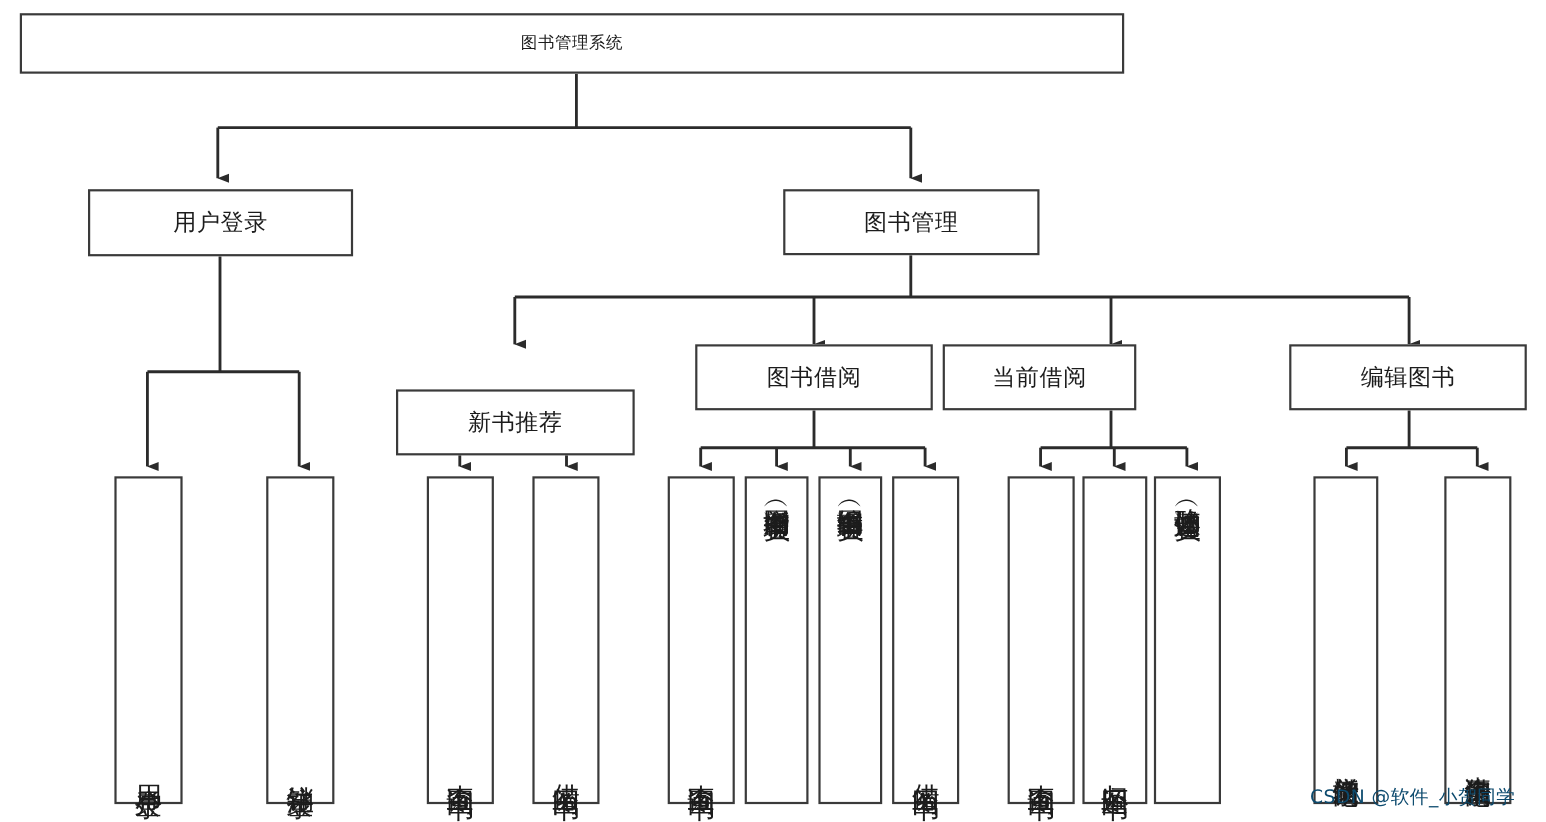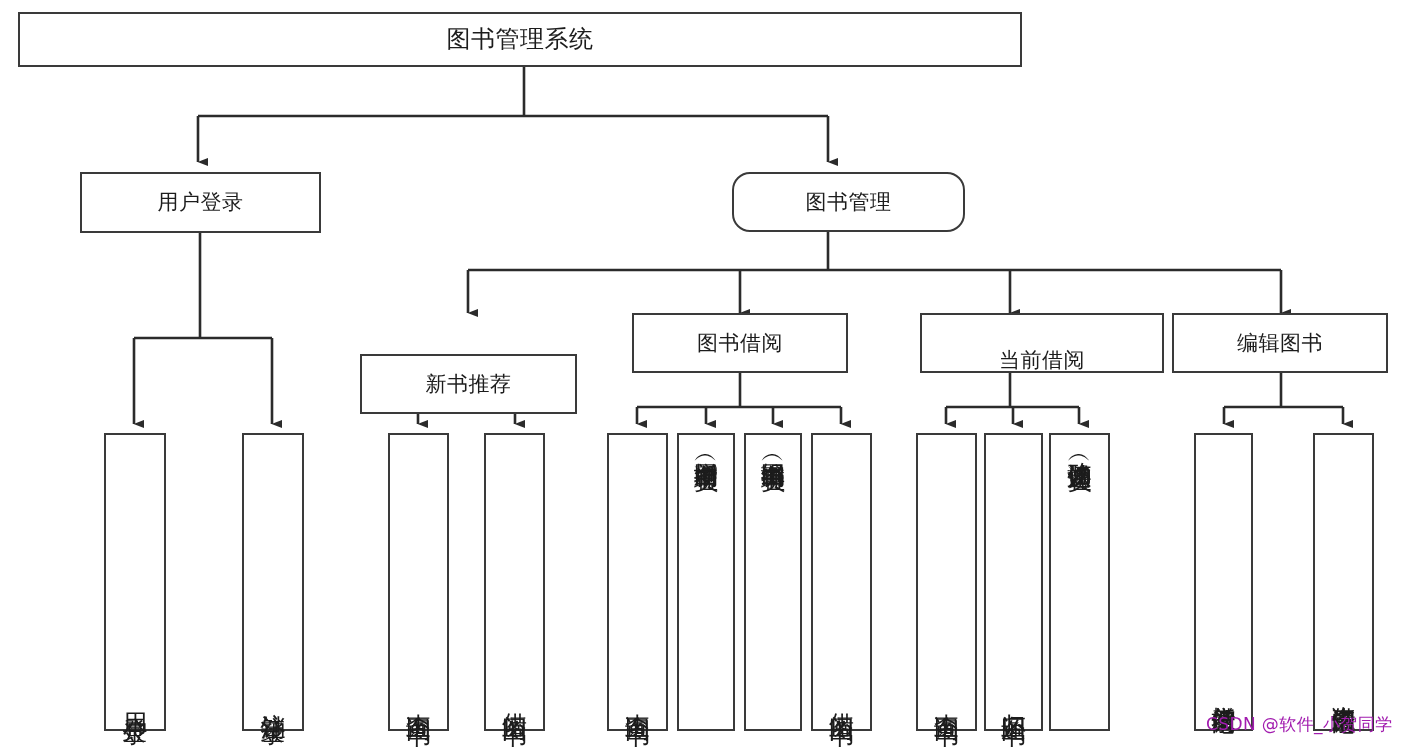--- a/index.html
+++ b/index.html
@@ -41,21 +41,21 @@
     line-height: 1.05;
     white-space: nowrap;
     text-align: center;
   }
   
   .node.horiz .node-label {
     font-size: 21px;
     letter-spacing: 0.5px;
   }
   .node.root .node-label {
-    font-size: 24px;
+    font-size: 15px;
   }
   
   .node.vert {
     align-items: flex-end;
     justify-content: center;
     padding-bottom: 24px;
   }
   .node.vert .node-label {
     writing-mode: vertical-rl;
     text-orientation: upright;
@@ -66,26 +66,25 @@
   }
   .node.vert.tall-text .node-label {
     font-size: 24px;
     letter-spacing: 1px;
   }
   #watermark {
     position: absolute;
     left: 1191px;
     top: 713px;
     font-size: 17px;
-    color: #a21caf;
+    color: #0c4a6e;
     letter-spacing: 0.4px;
     white-space: nowrap;
     z-index: 5;
     font-family: "DejaVu Sans", "Liberation Sans", sans-serif;
-    margin-left: 15px;
   }
 </style>
 </head>
 <body>
 
 <div id="diagram-canvas">
 
   <svg id="edge-layer" viewBox="0 0 1405 747" width="1405" height="747" xmlns="http://www.w3.org/2000/svg">
     <defs>
       <marker id="arrowhead" markerWidth="9" markerHeight="11" refX="4.5" refY="10.2" orient="auto" markerUnits="userSpaceOnUse">
@@ -138,33 +137,33 @@
   </svg>
 
   <div class="node horiz root" style="left:18px; top:12px; width:1004px; height:55px;">
     <span class="node-label">图书管理系统</span>
   </div>
 
   <div class="node horiz" style="left:80px; top:172px; width:241px; height:61px;">
     <span class="node-label">用户登录</span>
   </div>
 
-  <div class="node horiz" style="left:732px; top:172px; width:233px; height:60px;border-radius:18px;">
+  <div class="node horiz" style="left:712px; top:172px; width:233px; height:60px;">
     <span class="node-label">图书管理</span>
   </div>
 
   <div class="node horiz" style="left:360px; top:313px; width:217px; height:60px;margin-top:41px;">
     <span class="node-label">新书推荐</span>
   </div>
 
   <div class="node horiz" style="left:632px; top:313px; width:216px; height:60px;">
     <span class="node-label">图书借阅</span>
   </div>
 
-  <div class="node horiz" style="left:920px; top:313px; width:244px; height:60px;align-items:flex-end;">
+  <div class="node horiz" style="left:857px; top:313px; width:176px; height:60px;">
     <span class="node-label">当前借阅</span>
   </div>
 
   <div class="node horiz" style="left:1172px; top:313px; width:216px; height:60px;">
     <span class="node-label">编辑图书</span>
   </div>
 
   <div class="node vert" style="left:104px; top:433px; width:62px; height:298px;">
     <span class="node-label">用户登录</span>
   </div>

